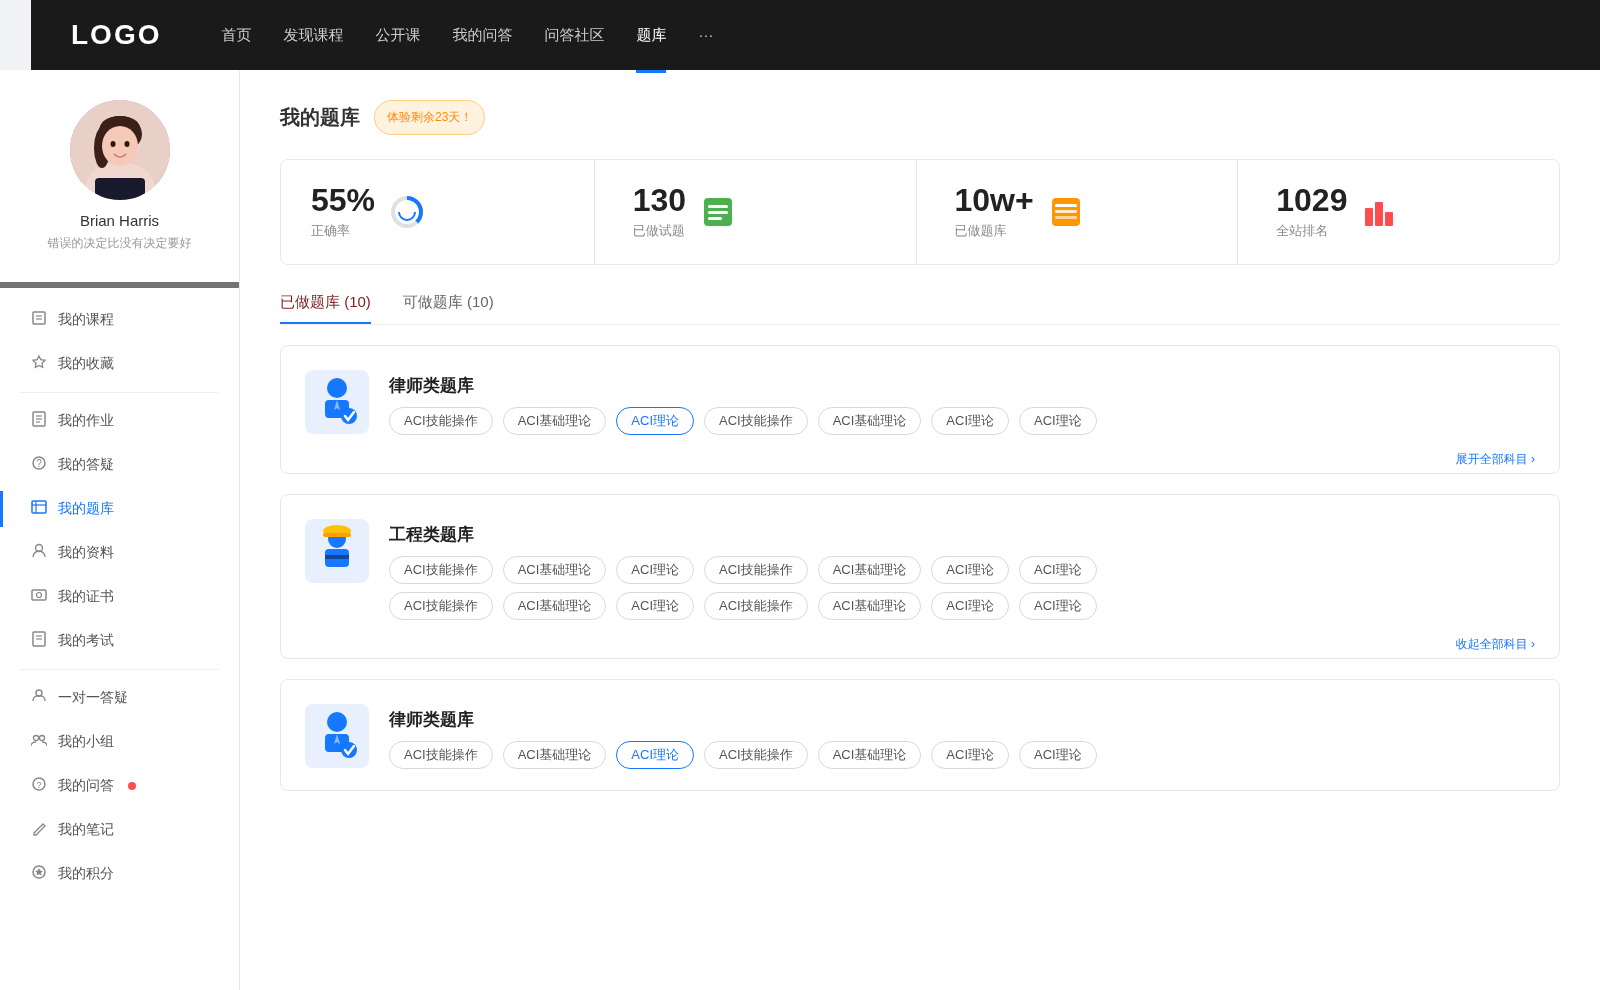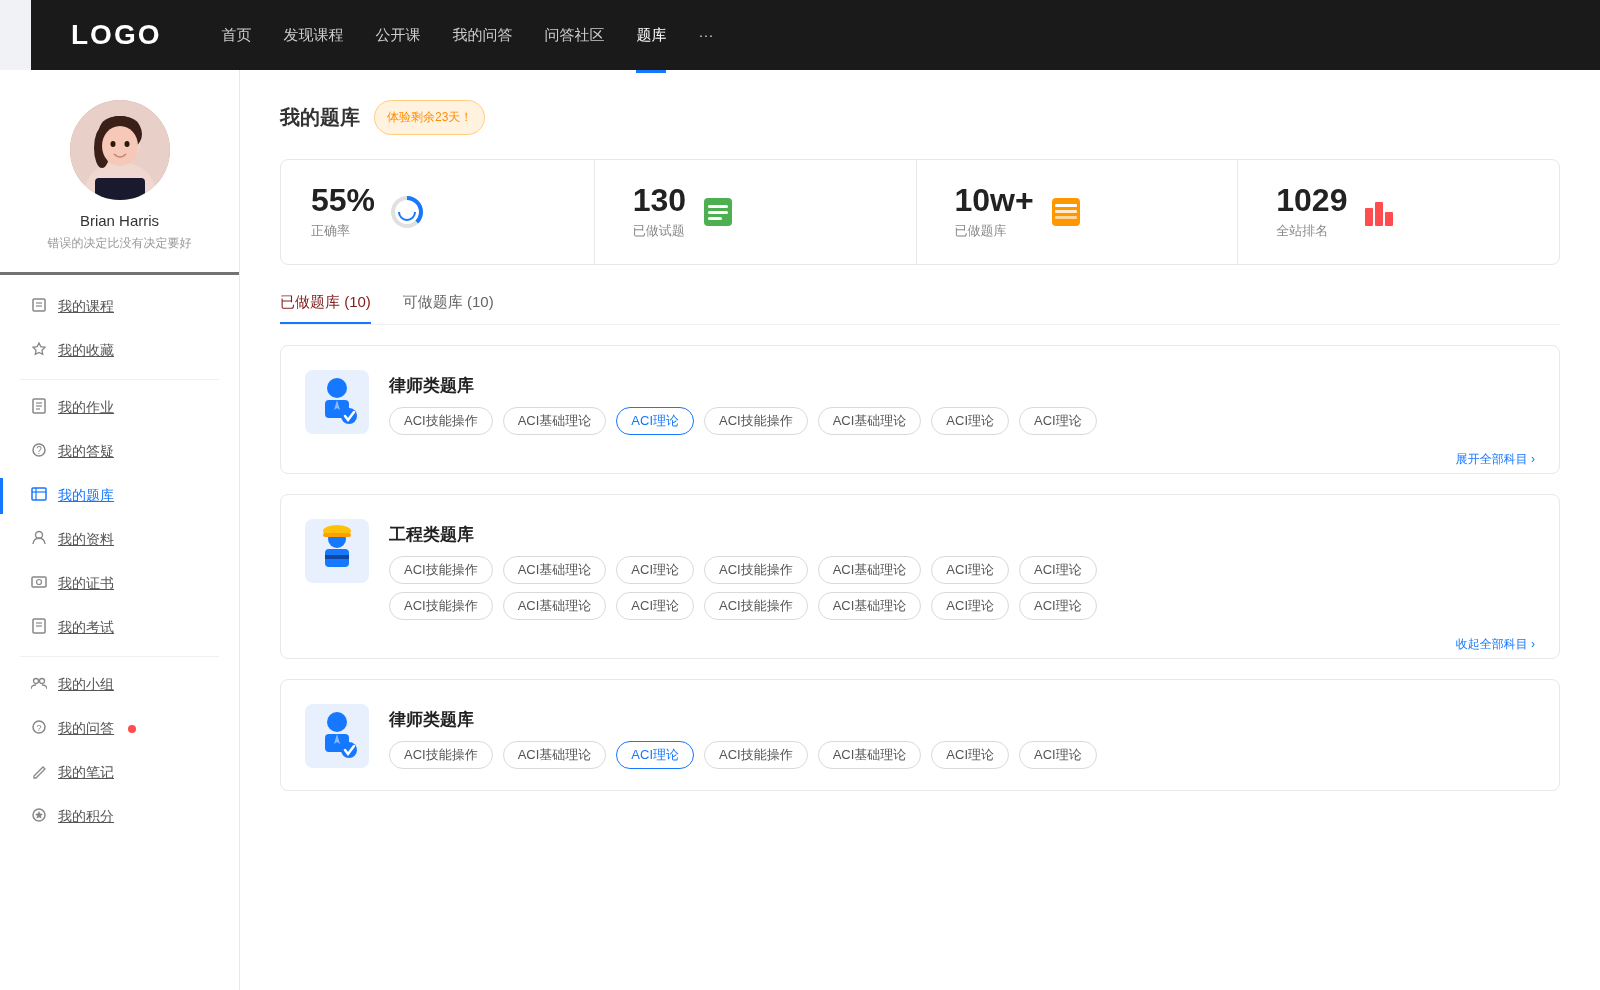--- a/index.html
+++ b/index.html
@@ -101,22 +101,22 @@
       flex-shrink: 0;
       position: fixed;
       top: 70px;
       bottom: 0;
       overflow-y: auto;
     }
     .sidebar-profile {
       display: flex;
       flex-direction: column;
       align-items: center;
-      padding-bottom: 20px;
-      border-bottom: 3px solid #737373;
+      padding-bottom: 30px;
+      border-bottom: 6px solid #737373;
       margin-bottom: 10px;
     }
     .profile-avatar {
       width: 100px;
       height: 100px;
       border-radius: 50%;
       background: linear-gradient(135deg, #d4a0a0, #c4b0b0);
       overflow: hidden;
       display: flex;
       align-items: center;
@@ -139,21 +139,20 @@
     }
     .sidebar-item {
       display: flex;
       align-items: center;
       gap: 10px;
       padding: 12px 30px;
       font-size: 14px;
       color: #555;
       cursor: pointer;
       position: relative;
-      text-decoration: underline;
     }
     .sidebar-item.active {
       color: #1677ff;
     }
     .sidebar-item.active::before {
       content: '';
       position: absolute;
       left: 0;
       top: 4px;
       bottom: 4px;
@@ -459,20 +458,29 @@
               <line x1="5" y1="5" x2="11" y2="5" stroke="#888" stroke-width="1.2"></line>
               <line x1="5" y1="8" x2="11" y2="8" stroke="#888" stroke-width="1.2"></line>
             </svg>
         </span>
         <span>我的考试</span>
       </li>
       <div class="sidebar-divider"></div>
       <li class="sidebar-item">
         <span class="sidebar-icon">
           <svg width="16" height="16" viewBox="0 0 16 16">
+              <path d="M2 13c0-2.8 1.8-5 4-5h4c2.2 0 4 2.2 4 5" fill="none" stroke="#888" stroke-width="1.4"></path>
+              <circle cx="8" cy="5" r="3" fill="none" stroke="#888" stroke-width="1.4"></circle>
+            </svg>
+        </span>
+        <span>一对一答疑</span>
+      </li>
+      <li class="sidebar-item">
+        <span class="sidebar-icon">
+          <svg width="16" height="16" viewBox="0 0 16 16">
               <circle cx="5" cy="6" r="2.5" fill="none" stroke="#888" stroke-width="1.3"></circle>
               <circle cx="11" cy="6" r="2.5" fill="none" stroke="#888" stroke-width="1.3"></circle>
               <path d="M0 14c0-2.5 2-4 5-4" fill="none" stroke="#888" stroke-width="1.3"></path>
               <path d="M11 10c3 0 5 1.5 5 4" fill="none" stroke="#888" stroke-width="1.3"></path>
             </svg>
         </span>
         <span>我的小组</span>
       </li>
       <li class="sidebar-item">
         <span class="sidebar-icon">

